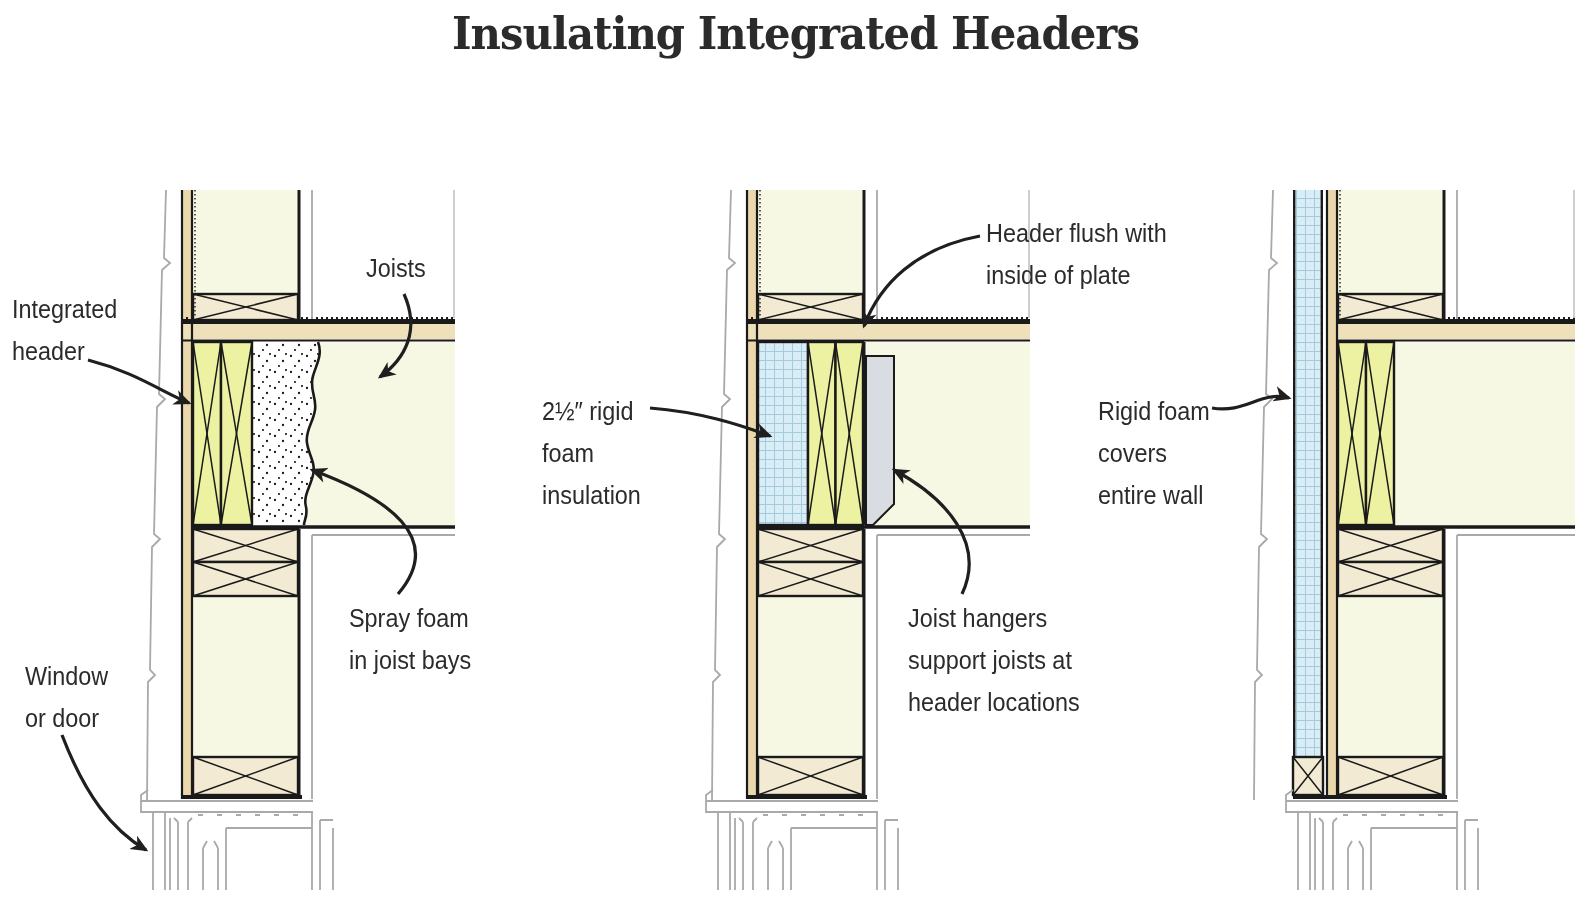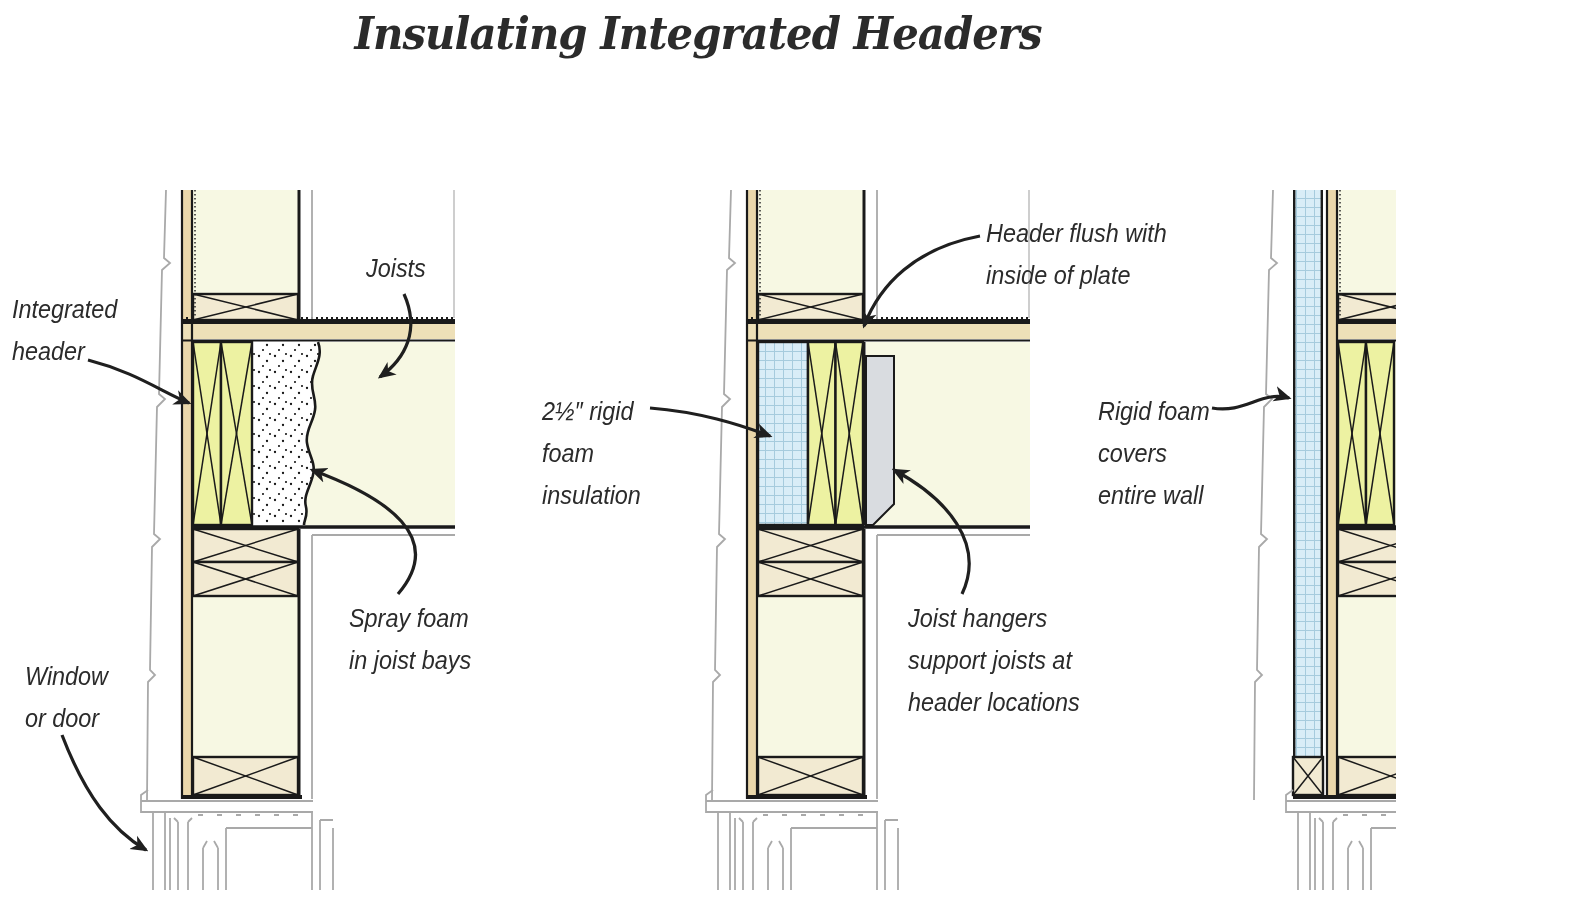--- a/index.html
+++ b/index.html
@@ -9,22 +9,22 @@
     --c-header:#edf2a2;
     --c-sheath:#ead7ab;
     --c-floor:#eee0b8;
     --c-foamblue:#d9edf7;
     --c-foamgrid:#a6cbdd;
     --c-hanger:#d9dce0;
     --c-ghost:#a9a9a9;
     --c-text:#2b2b2b;
   }
   html,body{margin:0;padding:0;background:#ffffff;}
-  #canvas{position:relative;width:1396px;height:920px;background:#fff;overflow:hidden;
-          font-family:"Liberation Sans",sans-serif;font-style:italic;}
+  #canvas{position:relative;width:1591px;height:920px;background:#fff;overflow:hidden;
+          font-family:"Liberation Sans",sans-serif;}
   #drawing{position:absolute;left:0;top:0;}
   .title{position:absolute;left:0;right:0;top:8px;text-align:center;
          font-family:"DejaVu Serif","Liberation Serif",serif;font-weight:bold;
          font-size:44px;color:var(--c-text);letter-spacing:-1px;transform:scaleX(.95);}
   .lbl{position:absolute;font-size:26px;line-height:42px;color:var(--c-text);
        white-space:pre-line;transform:scaleX(.9);transform-origin:left top;}
   
   .f-wall{fill:var(--c-wall)}
   .f-sheath{fill:var(--c-sheath)}
   .f-floor{fill:var(--c-floor)}

